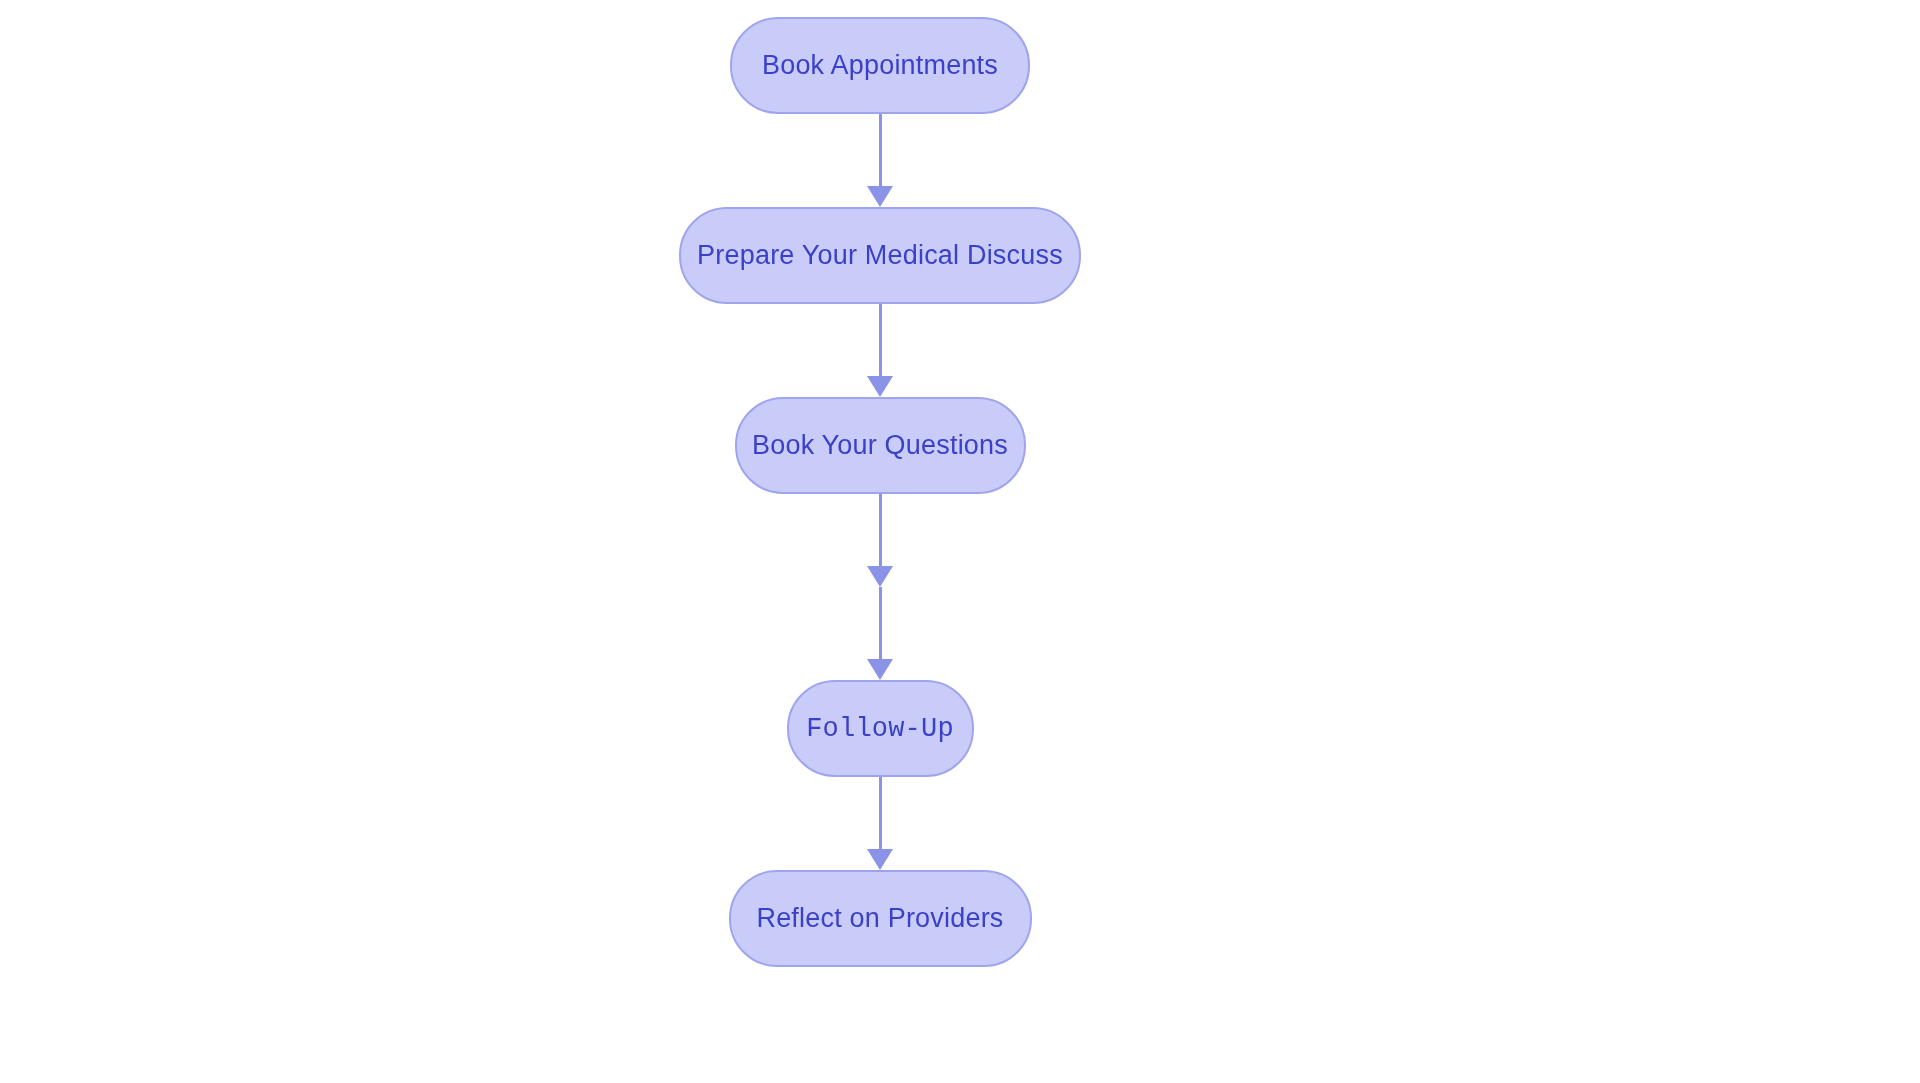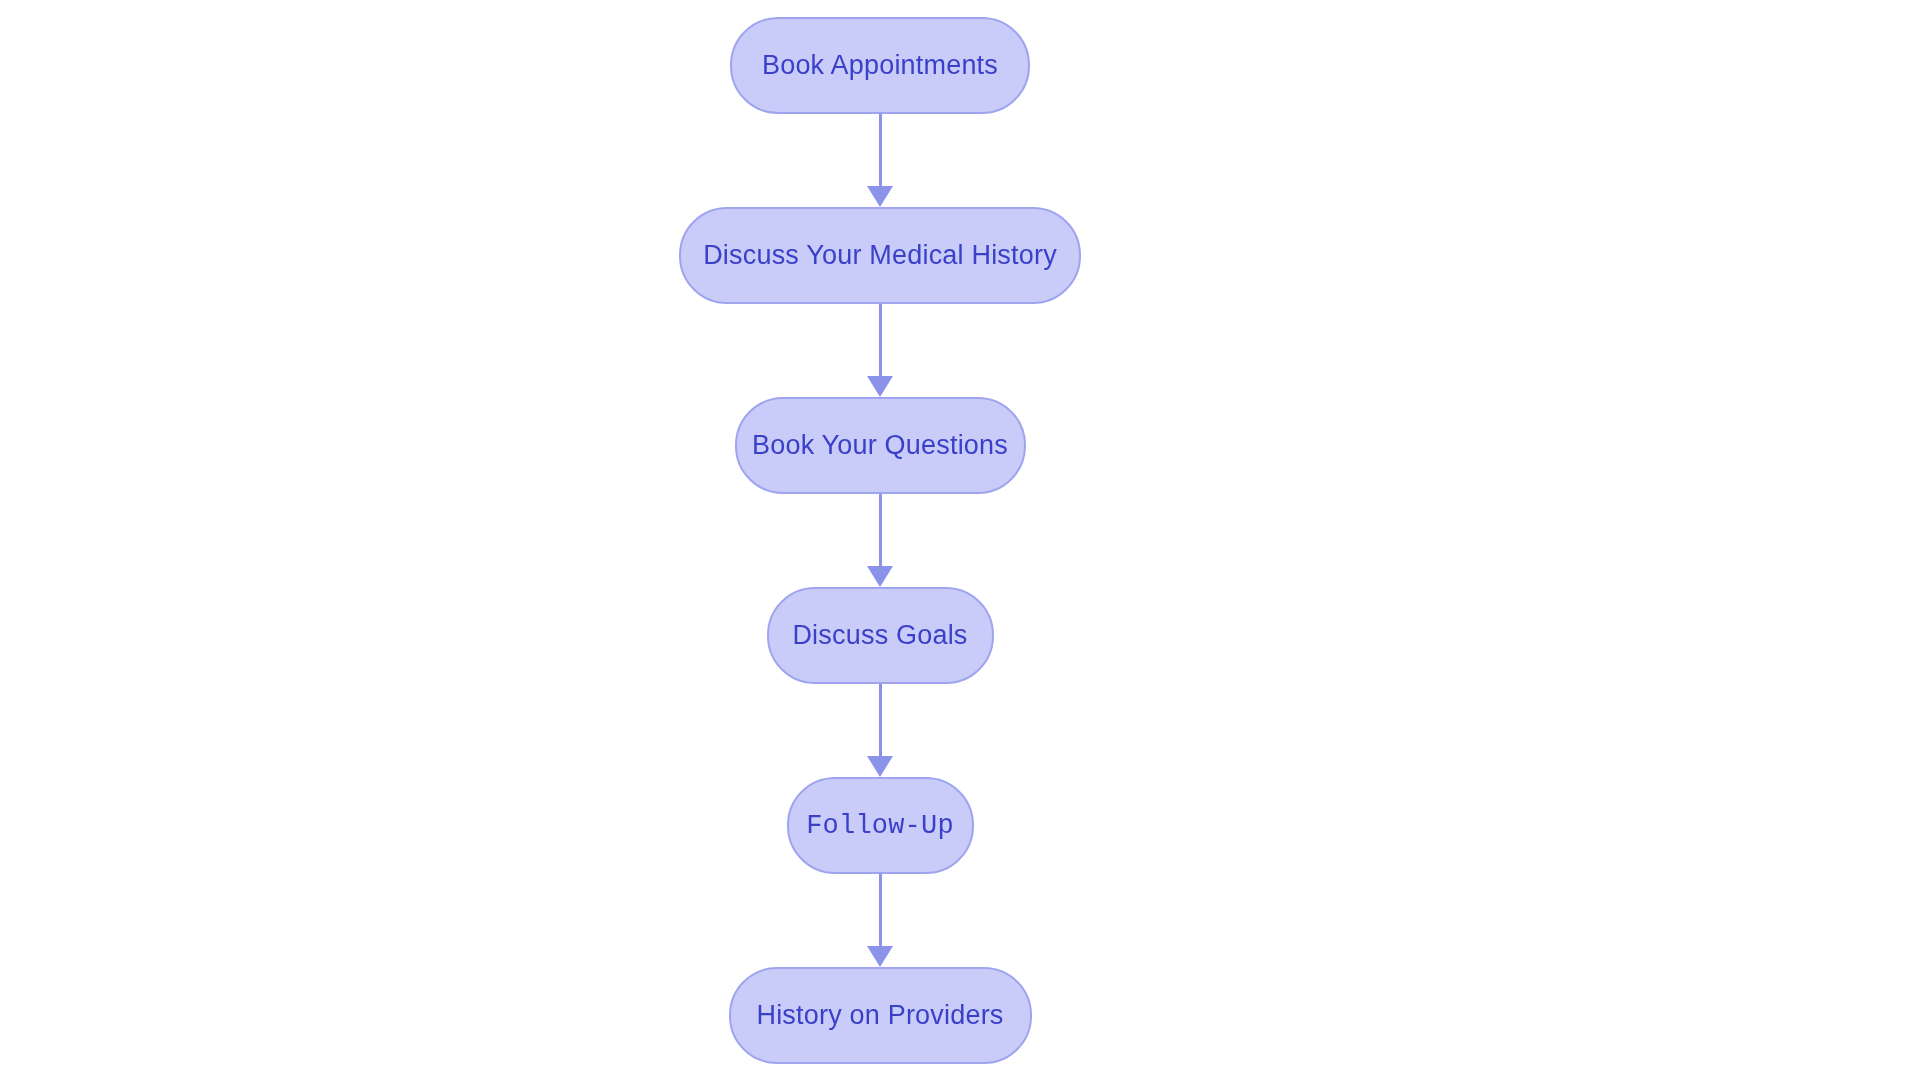--- a/index.html
+++ b/index.html
@@ -77,53 +77,50 @@
     <div class="node node-w1">
       <span>Book Appointments</span>
     </div>
 
     <div class="connector">
       <div class="line"></div>
       <div class="head"></div>
     </div>
 
     <div class="node node-w2">
-      <span>Discuss Your Medical History</span>
+      <span>Prepare Your Medical Discuss</span>
     </div>
 
     <div class="connector">
       <div class="line"></div>
       <div class="head"></div>
     </div>
 
     <div class="node node-w3">
       <span>Book Your Questions</span>
     </div>
 
     <div class="connector">
       <div class="line"></div>
       <div class="head"></div>
     </div>
 
-    <div class="node node-w4">
-      <span>Discuss Goals</span>
-    </div>
 
     <div class="connector">
       <div class="line"></div>
       <div class="head"></div>
     </div>
 
     <div class="node node-w5">
       <span>Follow-Up</span>
     </div>
 
     <div class="connector">
       <div class="line"></div>
       <div class="head"></div>
     </div>
 
     <div class="node node-w6">
-      <span>History on Providers</span>
+      <span>Reflect on Providers</span>
     </div>
 
   </div>
 </div>
 
 </body></html>

